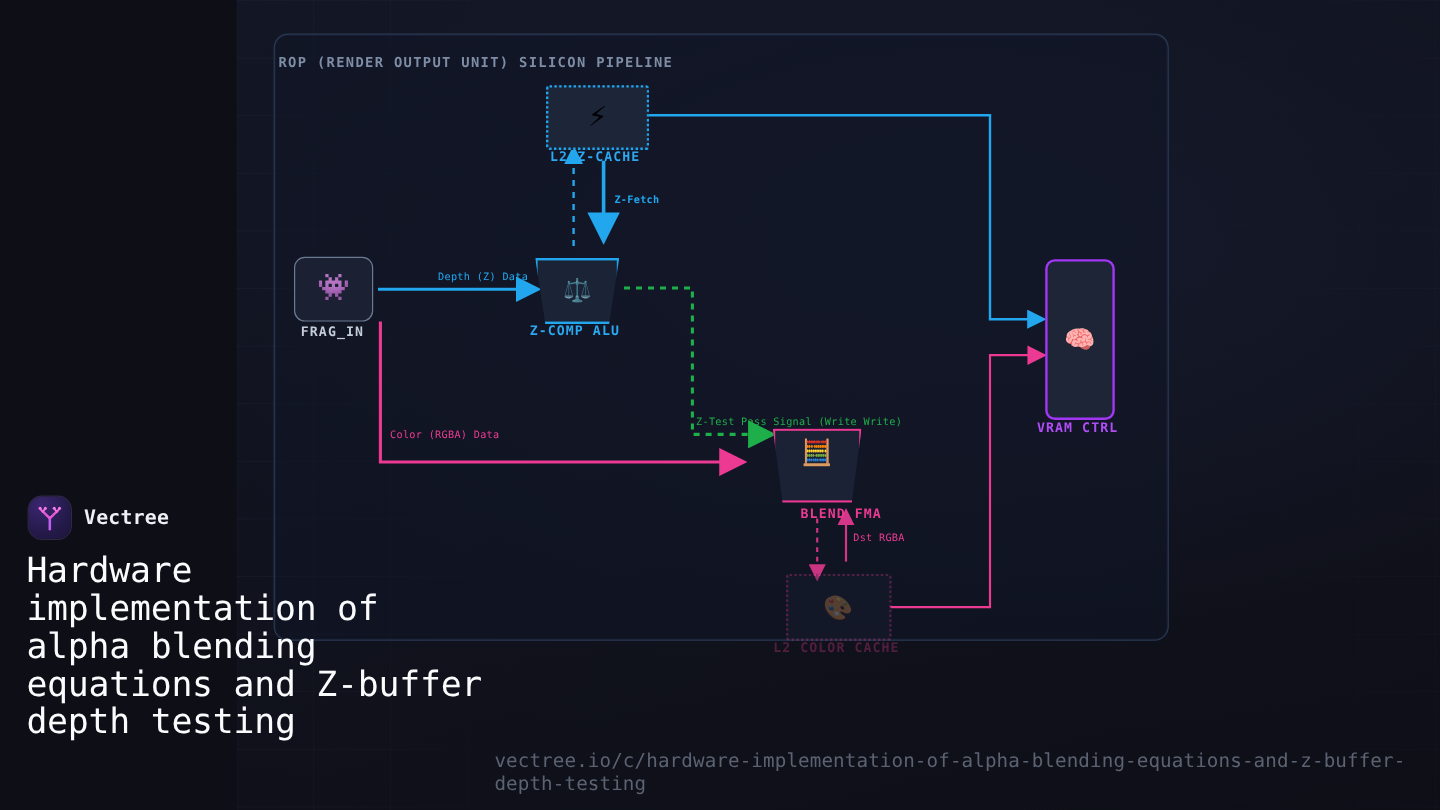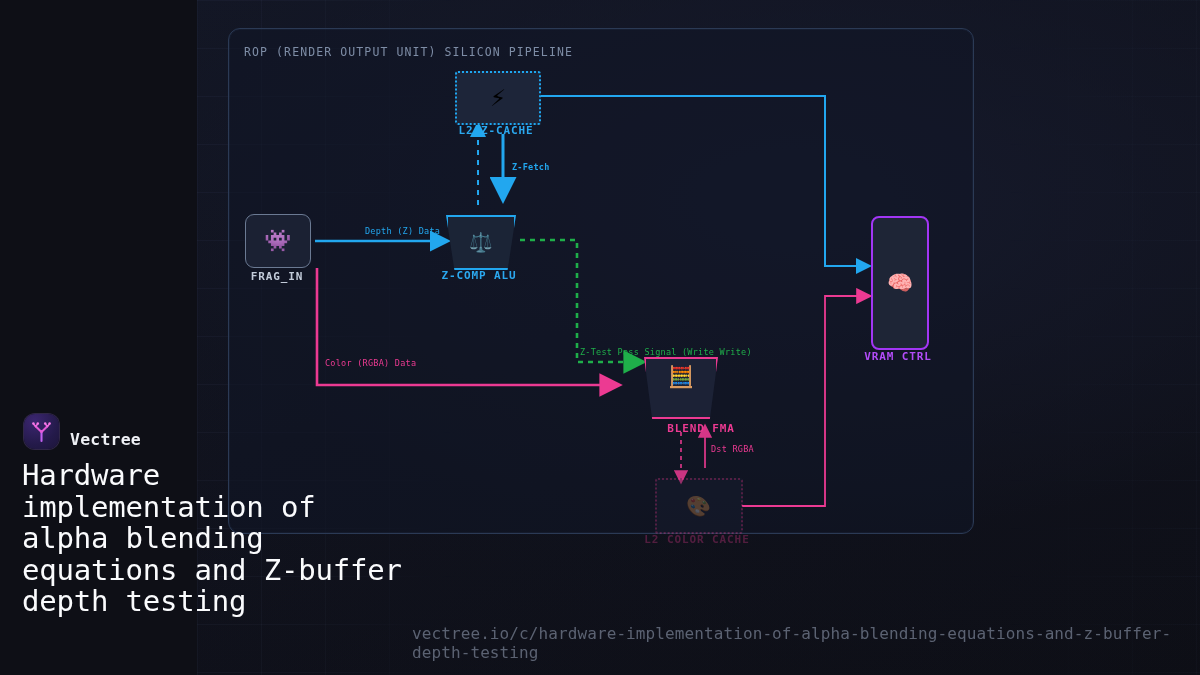--- a/index.html
+++ b/index.html
@@ -40,22 +40,22 @@
   }
 
   
   #panel{
     position:absolute;left:228px;top:28px;width:744px;height:504px;
     border:1px solid #2b3a55;border-radius:12px;
     background:rgba(17,22,38,.55);
     box-shadow:0 0 0 1px rgba(60,80,120,.12) inset;
   }
   #panel-title{
-    position:absolute;left:244px;top:45px;
-    font-size:11.5px;letter-spacing:1.1px;color:#7e8da6;font-weight:400;text-align:center;
+    position:absolute;left:232px;top:45px;
+    font-size:11.5px;letter-spacing:1.1px;color:#7e8da6;font-weight:700;text-align:center;
   }
 
   
   #wires{position:absolute;left:0;top:0;width:1200px;height:675px;pointer-events:none;}
 
   
   .node{position:absolute;}
   .node-label{
     position:absolute;left:50%;transform:translateX(-50%);
     white-space:nowrap;font-size:11px;font-weight:700;letter-spacing:.9px;
@@ -105,21 +105,21 @@
 
   
   #n-ccache{left:655px;top:478px;width:84px;height:52px;opacity:.30;}
   #n-ccache .boxshape{width:100%;height:100%;border:2px dotted #ec3a92;border-radius:3px;background:#1d2336;}
   #n-ccache .node-label{top:55px;color:#ec3a92;}
 
   
   .edge-label{position:absolute;white-space:nowrap;font-size:8.5px;letter-spacing:.25px;font-weight:400;}
 
   
-  #brand{position:absolute;left:24px;top:414px;display:flex;align-items:flex-end;gap:11px;}
+  #brand{position:absolute;left:24px;top:414px;display:flex;align-items:center;gap:11px;}
   #brand-logo{
     width:35px;height:35px;border-radius:11px;
     background:radial-gradient(120% 120% at 30% 20%,#3b2670 0%,#241a4a 55%,#1a1335 100%);
     position:relative;
     box-shadow:0 0 0 1px rgba(150,110,220,.25);
   }
   #brand-logo svg{position:absolute;left:6px;top:6px;}
   #brand-name{font-size:16.5px;font-weight:700;color:#eef0f5;letter-spacing:.2px;}
   #headline{
     position:absolute;left:22px;top:460px;width:395px;

